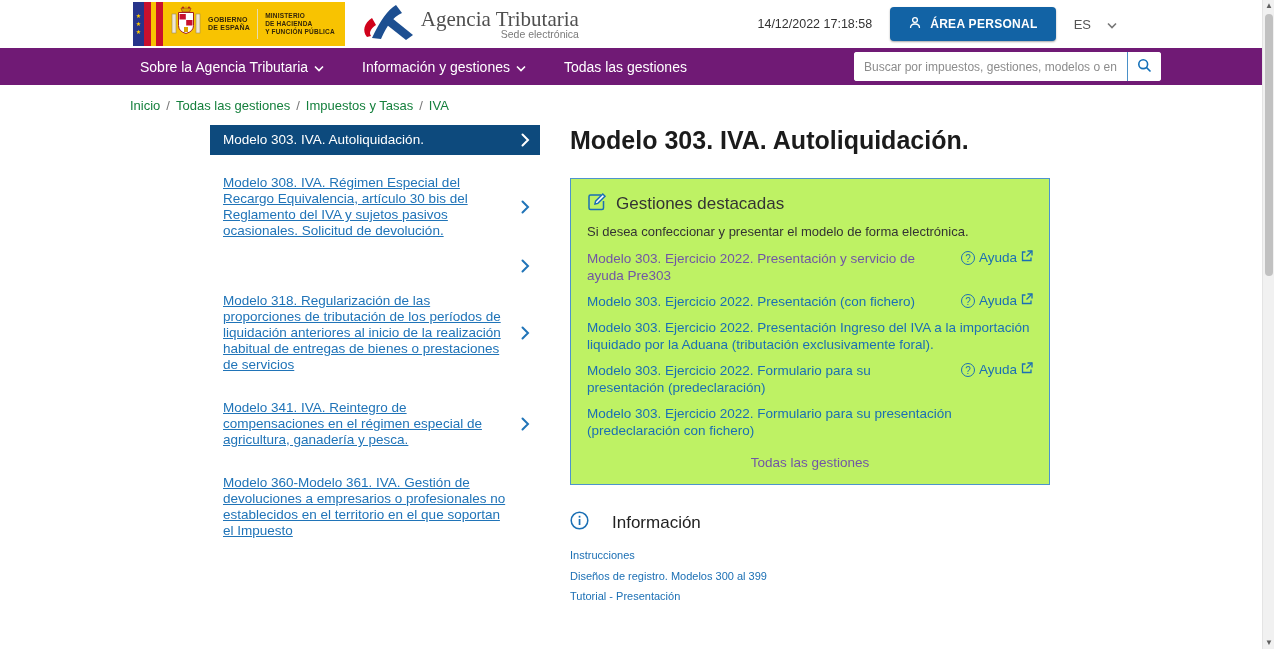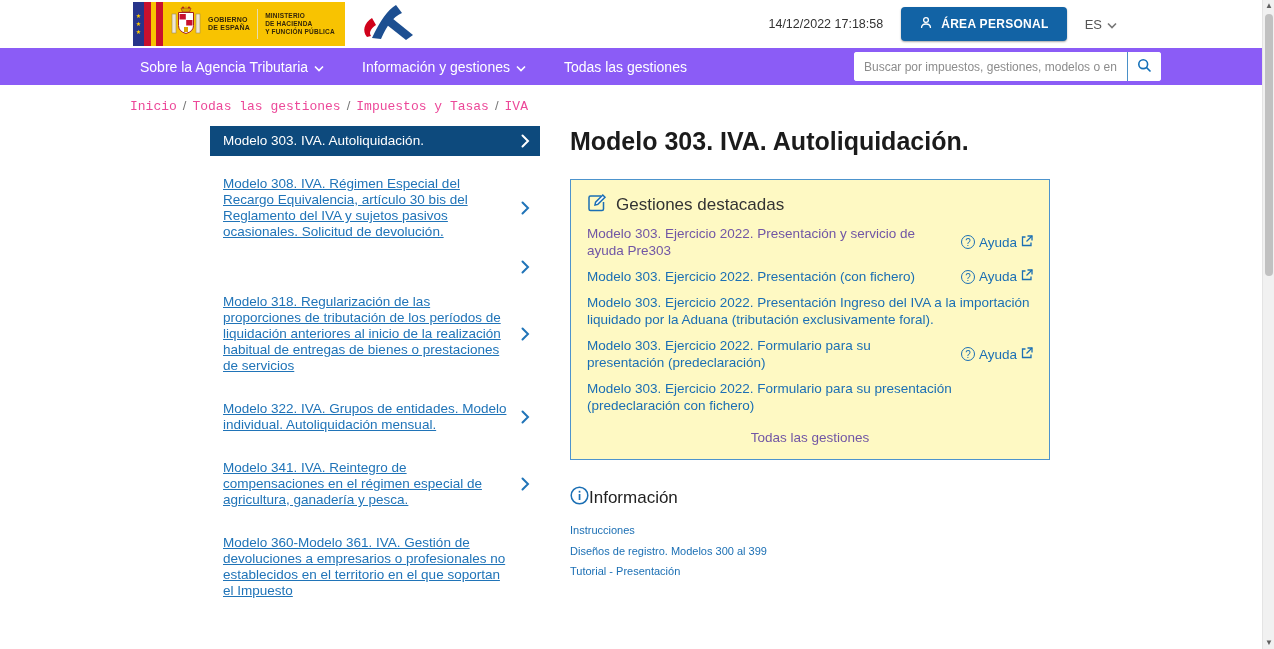--- a/index.html
+++ b/index.html
@@ -32,72 +32,72 @@
   .at-brand { display:flex; align-items:center; margin-left:16px; gap:6px; }
   .at-name { font-family:"Liberation Serif", serif; font-size:21px; color:#4f4f4f; line-height:22px; }
   .at-sub { font-size:10.5px; color:#7a7a7a; text-align:right; margin-top:-2px; }
 
   .header-right { margin-left:auto; display:flex; align-items:center; gap:18px; }
   .datetime { font-size:12.5px; color:#333;margin-left:24px; }
   .btn-area { background:#1263a5; color:#fff; border:none; border-radius:4px;
     height:34px; padding:0 18px; font-size:12px; font-weight:bold; letter-spacing:.3px;
     display:flex; align-items:center; gap:8px; cursor:pointer;
     box-shadow:0 1px 2px rgba(0,0,0,.35); font-family:"Liberation Sans",sans-serif;}
-  .lang { font-size:13px; color:#555; display:flex; align-items:flex-end; gap:5px; cursor:pointer; }
-
-  
-  .nav { height:37px; background:#8b5cf6; display:flex; align-items:center;
+  .lang { font-size:13px; color:#555; display:flex; align-items:flex-end; gap:16px; cursor:pointer; }
+
+  
+  .nav { height:37px; background:#701a75; display:flex; align-items:center;
     padding-left:140px; padding-right:113px; }
   .nav-menu { display:flex; align-items:center; gap:38px; }
   .nav-item { color:#fff; font-size:14px; display:flex; align-items:center; gap:6px; cursor:pointer; }
   .search-box { margin-left:auto; width:307px; height:29px; background:#fff;
     border-radius:3px; display:flex; overflow:hidden; }
   .search-box input { flex:1; border:none; outline:none; padding:0 10px;
     font-size:12px; color:#333; font-family:"Liberation Sans",sans-serif; }
   .search-box input::placeholder { color:#8c8c8c; }
   .search-btn { width:34px; background:#fff; border:none; border-left:1px solid #4a90c8;
     display:flex; align-items:center; justify-content:center; cursor:pointer; }
 
   
   .breadcrumb { margin:13px 0 4px 130px; font-size:13px; color:#777; }
-  .breadcrumb a { color:#ec4899; text-decoration:none; cursor:pointer;font-family:Liberation Mono, monospace; }
+  .breadcrumb a { color:#15803d; text-decoration:none; cursor:pointer; }
   .bc-sep { margin:0 6px; color:#777; }
 
   
   .content { display:flex; margin-left:210px; margin-top:12px; gap:30px; align-items:flex-start; }
 
   
   .sidebar { width:330px; flex:none; }
   .side-item { position:relative; padding:7px 32px 7px 13px; margin-bottom:1px;
     font-size:13.5px; line-height:16px; color:#2074b8; cursor:pointer; }
   .side-item + .side-item { margin-top:13px;text-decoration:underline; }
   .side-item .chev { position:absolute; right:10px; top:50%; transform:translateY(-50%); display:flex; }
   .side-item.active { background:#0d4a7d; color:#fff; }
 
   
   .main { width:480px; flex:none; }
   .page-title { font-size:25px; font-weight:bold; color:#1b1b1b; line-height:30px; }
 
-  .featured { margin-top:23px; background:#fef9c3; border:1px solid #4d94cd; padding:13px 16px 9px; }
+  .featured { margin-top:23px; background:#bef264; border:1px solid #4d94cd; padding:13px 16px 9px; }
   .featured-head { display:flex; align-items:center; gap:9px; margin-bottom:8px; }
   .featured-title { font-size:17px; color:#333; }
   .featured-sub { font-size:13px; color:#333; margin-bottom:11px; }
-  .f-row { display:flex; justify-content:space-between; align-items:center; margin-bottom:9px;gap:24px; }
+  .f-row { display:flex; justify-content:space-between; align-items:flex-start; margin-bottom:9px;gap:24px; }
   .f-link { font-size:13.5px; line-height:17px; color:#1b6fb4; cursor:pointer; max-width:360px; }
   .f-link.full { max-width:100%; }
   .f-link.visited { color:#7156a5; }
   .ayuda { flex:none; display:flex; align-items:center; gap:4px; color:#1b6fb4;
     font-size:13.5px; cursor:pointer; margin-left:10px; white-space:nowrap; }
   .q-circle { width:14px; height:14px; border:1px solid #1b6fb4; border-radius:50%;
     font-size:10px; line-height:13px; text-align:center; display:inline-block; }
   .f-footer { text-align:center; margin:14px 0 4px; }
   .f-footer a { font-size:13.5px; color:#7156a5; cursor:pointer; }
 
   .info-sec { margin-top:26px; }
-  .info-head { display:flex; align-items:center; gap:0; }
+  .info-head { display:flex; align-items:center; gap:23px; }
   .info-title { font-size:17px; color:#222; }
   .info-links { margin-top:11px; }
   .info-links div { font-size:11px; color:#1b6fb4; line-height:20.5px; cursor:pointer; }
 </style>
 </head>
 <body>
 
 <div class="header">
   <div class="gov-block">
     <div class="eu-strip">
@@ -137,20 +137,24 @@
   </div>
 
   <div class="at-brand">
     <span>
       <svg width="54" height="40" viewBox="0 0 54 40">
         <path d="M6 35 C1 29 3 21 11 16 L15 23 C9 27 8 31 10 34 Z" fill="#d0021b"></path>
         <path d="M11 36 Q23 10 35 3 L41 11 Q29 16 20 37 Z" fill="#1d4f91"></path>
         <path d="M26 12 L52 33 L45 38 L21 19 Z" fill="#1d4f91"></path>
       </svg>
     </span>
+    <div>
+      <div class="at-name">Agencia Tributaria</div>
+      <div class="at-sub">Sede electrónica</div>
+    </div>
   </div>
 
   <div class="header-right">
     <span class="datetime">14/12/2022 17:18:58</span>
     <button class="btn-area">
       <span>
         <svg width="14" height="14" viewBox="0 0 14 14" fill="none" stroke="#fff" stroke-width="1.3">
           <circle cx="7" cy="4" r="2.4"></circle>
           <path d="M2.5 12 q0 -4 4.5 -4 q4.5 0 4.5 4"></path>
         </svg>
@@ -233,28 +237,20 @@
   </div>
       <div class="side-item">
     <span>Modelo 318. Regularización de las proporciones de tributación de los períodos de liquidación anteriores al inicio de la realización habitual de entregas de bienes o prestaciones de servicios</span>
     <span class="chev">
       <svg width="9" height="14" viewBox="0 0 9 14" fill="none" stroke="currentColor" stroke-width="2" stroke-linecap="round">
             <path d="M1.5 1.5 L7 7 L1.5 12.5"></path>
           </svg>
     </span>
   </div>
       <div class="side-item">
-    <span>Modelo 322. IVA. Grupos de entidades. Modelo individual. Autoliquidación mensual.</span>
-    <span class="chev">
-      <svg width="9" height="14" viewBox="0 0 9 14" fill="none" stroke="currentColor" stroke-width="2" stroke-linecap="round">
-            <path d="M1.5 1.5 L7 7 L1.5 12.5"></path>
-          </svg>
-    </span>
-  </div>
-      <div class="side-item">
     <span>Modelo 341. IVA. Reintegro de compensaciones en el régimen especial de agricultura, ganadería y pesca.</span>
     <span class="chev">
       <svg width="9" height="14" viewBox="0 0 9 14" fill="none" stroke="currentColor" stroke-width="2" stroke-linecap="round">
             <path d="M1.5 1.5 L7 7 L1.5 12.5"></path>
           </svg>
     </span>
   </div>
       <div class="side-item">
     <span>Modelo 360-Modelo 361. IVA. Gestión de devoluciones a empresarios o profesionales no establecidos en el territorio en el que soportan el Impuesto</span>
     
@@ -267,20 +263,21 @@
     <div class="featured">
       <div class="featured-head">
         <span>
           <svg width="20" height="20" viewBox="0 0 20 20" fill="none" stroke="#1b6fb4" stroke-width="1.5">
             <path d="M14 3 H3.5 a1.5 1.5 0 0 0 -1.5 1.5 V16 a1.5 1.5 0 0 0 1.5 1.5 H15 a1.5 1.5 0 0 0 1.5 -1.5 V9"></path>
             <path d="M8 12 L8.6 9.2 L15.8 2 L18 4.2 L10.8 11.4 Z" fill="#fff"></path>
           </svg>
         </span>
         <span class="featured-title">Gestiones destacadas</span>
       </div>
+      <div class="featured-sub">Si desea confeccionar y presentar el modelo de forma electrónica.</div>
       <div>
           <div class="f-row">
     <span class="f-link visited">Modelo 303. Ejercicio 2022. Presentación y servicio de ayuda Pre303</span>
     <span class="ayuda">
       <span class="q-circle">?</span>
       <span>Ayuda</span>
       <span>
         <svg width="12" height="12" viewBox="0 0 12 12" fill="none" stroke="#1b6fb4" stroke-width="1.3">
           <path d="M4.5 2 H1.5 V10.5 H10 V7.5"></path>
                   <path d="M6.5 1 H11 V5.5"></path>

